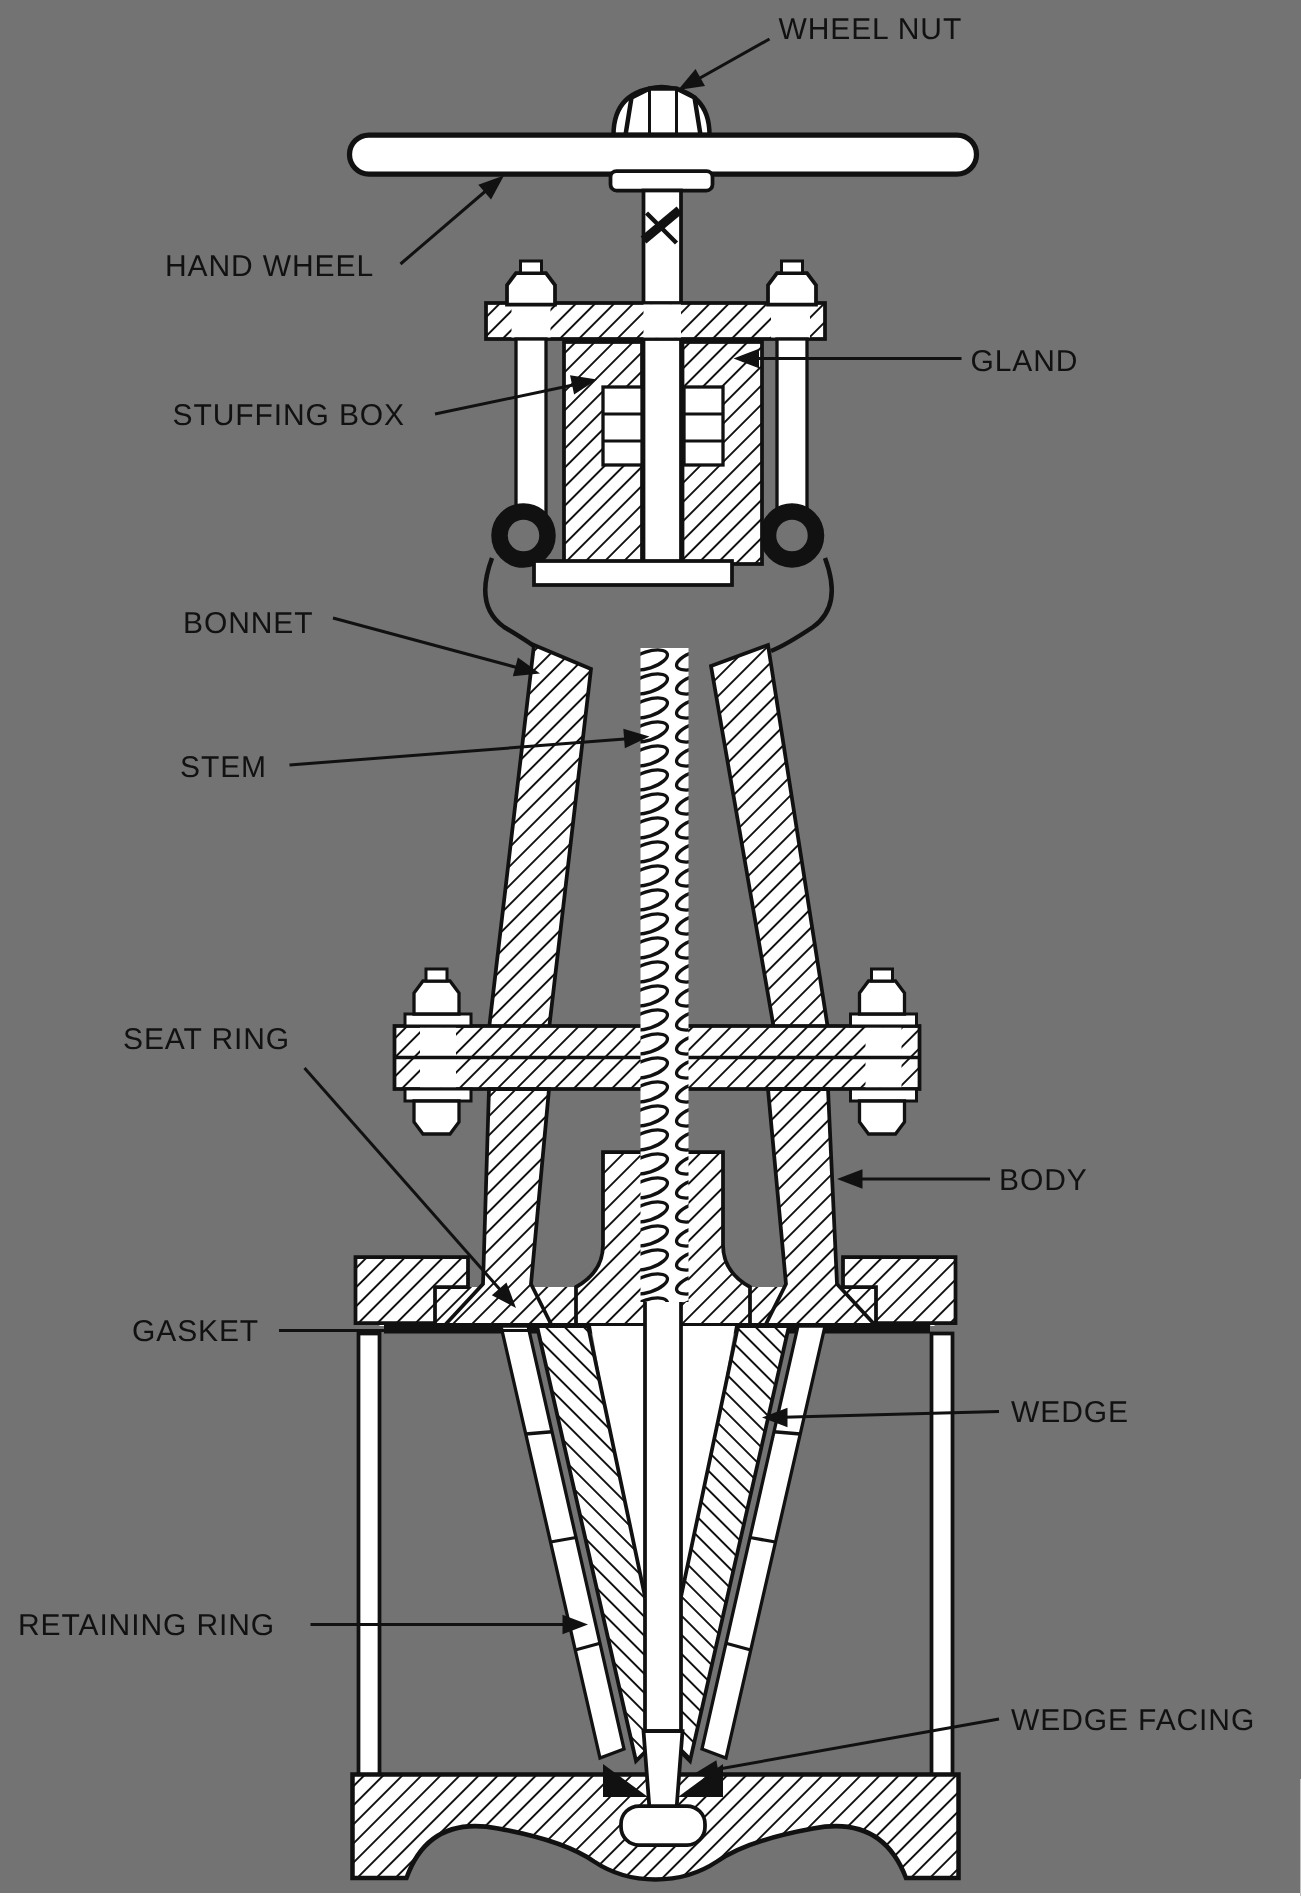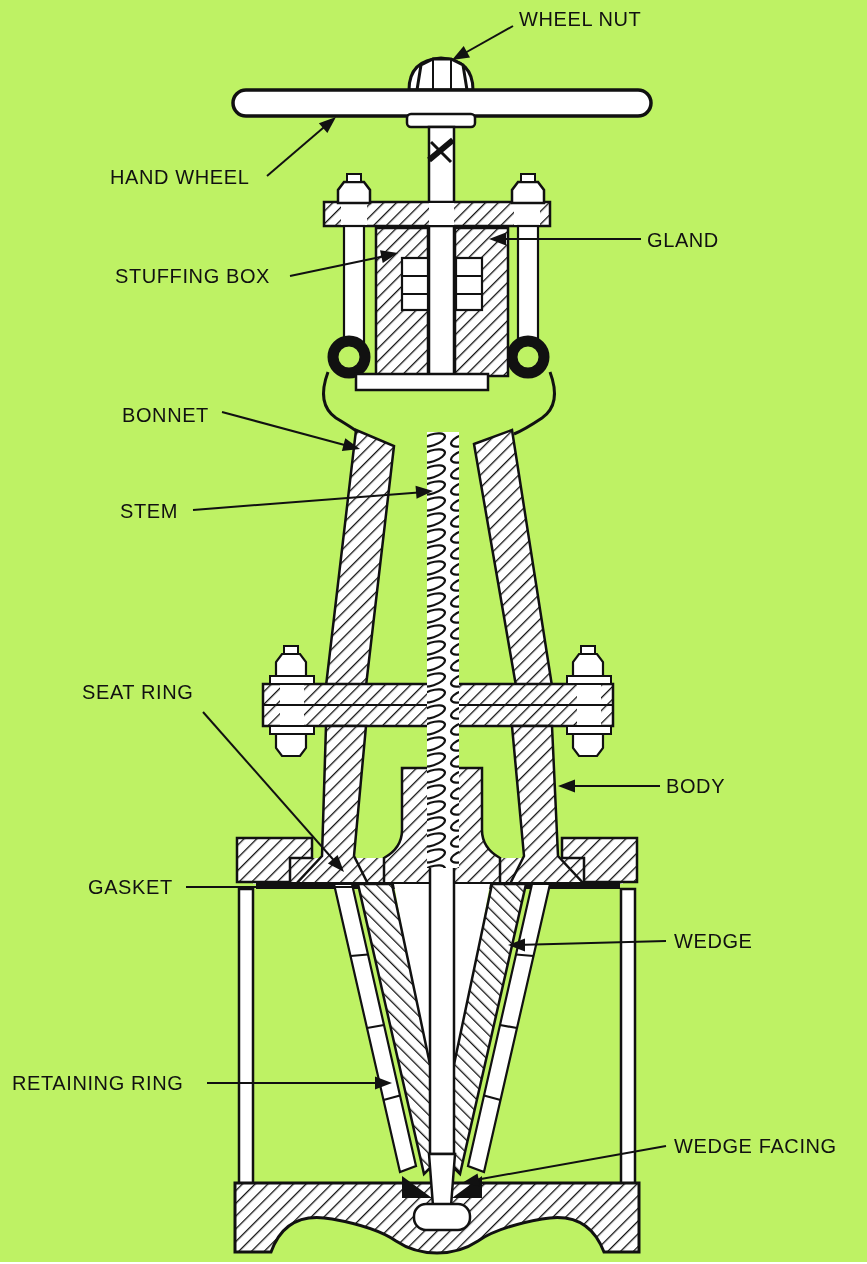--- a/index.html
+++ b/index.html
@@ -1,16 +1,16 @@
 <!DOCTYPE html>
 <html><head>
 <meta charset="utf-8">
 <style>
   html,body{margin:0;padding:0;background:#ffffff;}
-  .page{width:867px;height:1262px;position:relative;background:#bef264;overflow:hidden;}
+  .page{width:867px;height:1262px;position:relative;background:#737373;overflow:hidden;}
   svg{display:block;}
   .lbl{font-family:"Liberation Sans",sans-serif;font-size:20px;letter-spacing:.6px;fill:#111;}
   .ink{stroke:#111;}
   .leader{stroke:#111;stroke-width:2;fill:none;}
   .arrow{fill:#111;stroke:none;}
 </style>
 </head>
 <body>
 
 <div class="page">

